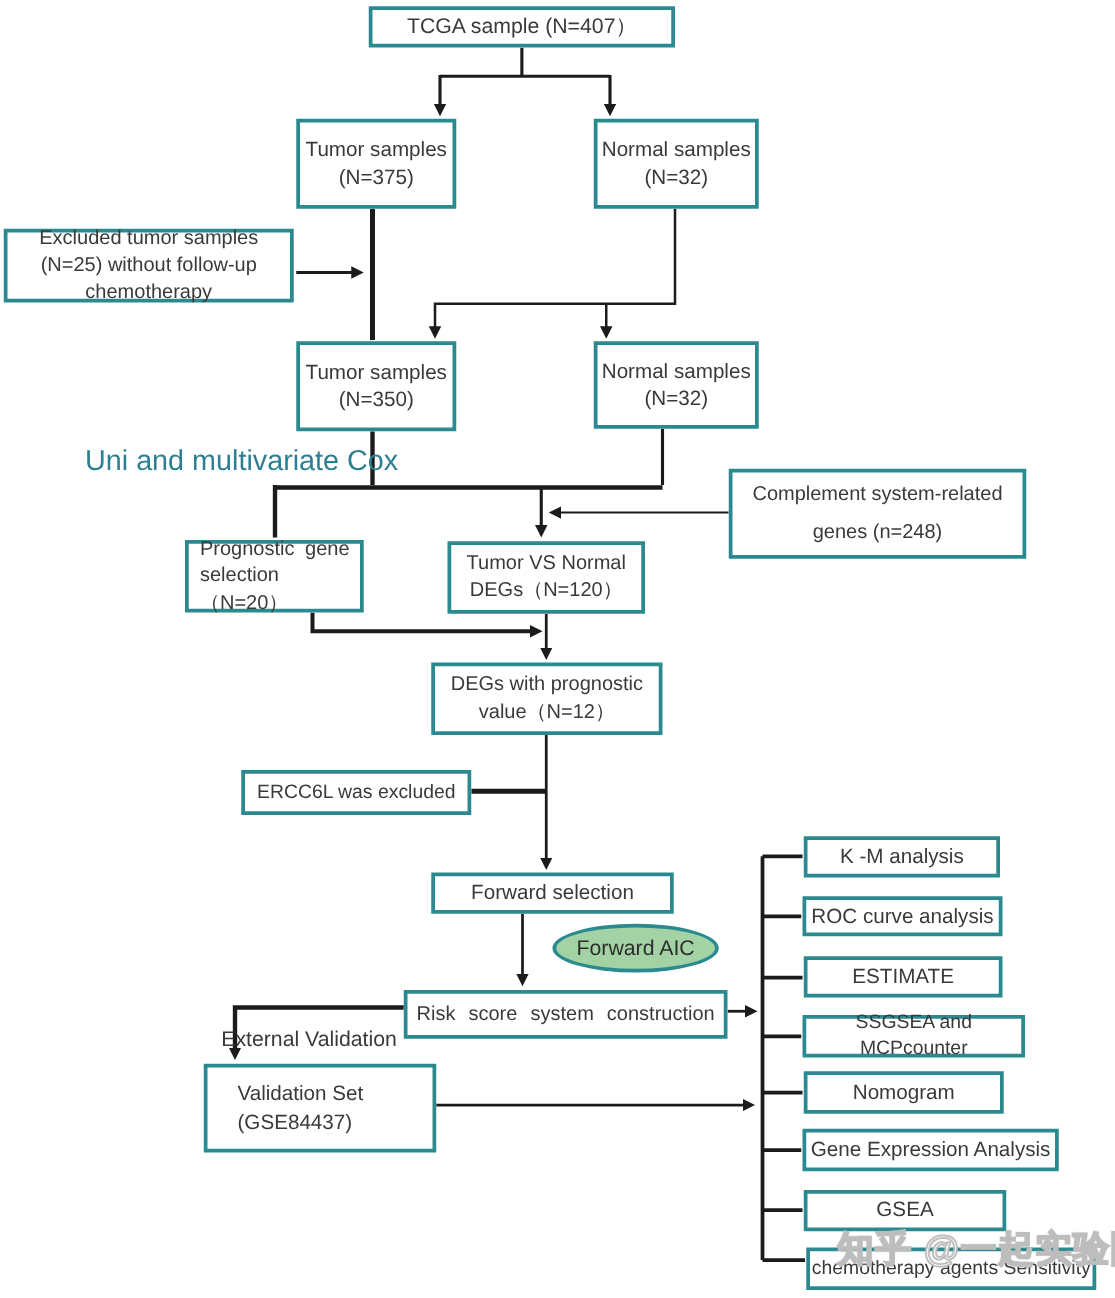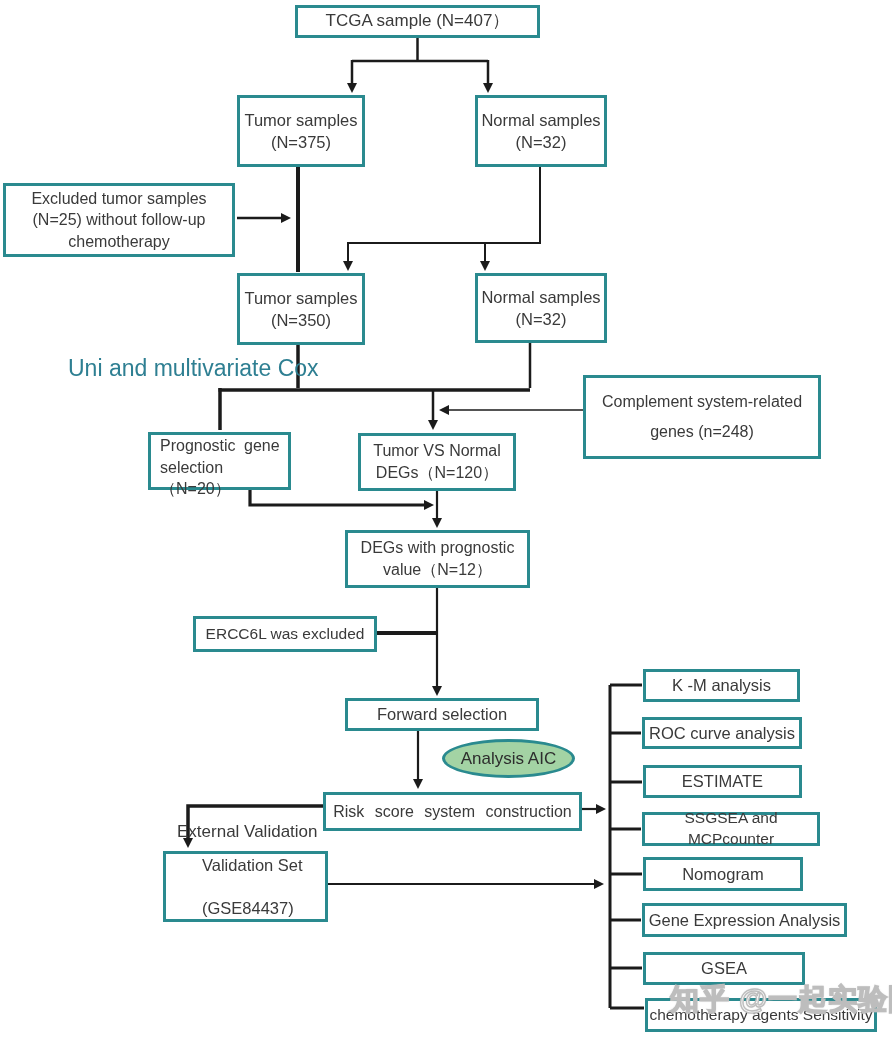--- a/index.html
+++ b/index.html
@@ -16,21 +16,21 @@
     position:relative;width:892px;height:1038px;background:#ffffff;overflow:hidden;
     font-family:"Liberation Sans","DejaVu Sans",sans-serif;color:var(--text);
   }
   .wires{position:absolute;left:0;top:0;z-index:1;}
   .node{
     position:absolute;z-index:2;border:3px solid var(--box-border);background:var(--box-bg);
     display:flex;flex-direction:column;align-items:center;justify-content:center;
     text-align:center;font-size:16.5px;line-height:1.35;color:var(--text);
   }
   .node.small{font-size:15.5px;}
-  .node.left{align-items:flex-start;text-align:left;justify-content:space-between;}
+  .node.left{align-items:flex-start;text-align:left;}
   .node.roomy{line-height:1.85;}
   .node.spread{word-spacing:6px;font-size:16px;}
   .node.wordgap{word-spacing:4px;}
   .ellipse{
     position:absolute;z-index:3;border:3px solid var(--box-border);background:var(--aic-fill);
     border-radius:50%;display:flex;align-items:center;justify-content:center;
     font-size:17px;color:#2d2d2d;
   }
   .float-label{position:absolute;z-index:2;font-size:18px;color:var(--text);margin-top:36px;}
   .teal-label{position:absolute;z-index:2;font-size:23px;color:var(--teal-text);}
@@ -122,37 +122,37 @@
   <div class="node" style="left:237px;top:95px;width:128px;height:72px">
     <span>Tumor samples</span>
     <span>(N=375)</span>
   </div>
 
   <div class="node" style="left:475px;top:95px;width:132px;height:72px">
     <span>Normal samples</span>
     <span>(N=32)</span>
   </div>
 
-  <div class="node" style="left:3px;top:183px;width:232px;height:74px;font-size:16px">
+  <div class="node" style="left:3px;top:183px;width:232px;height:59px;font-size:16px">
     <span>Excluded tumor samples</span>
     <span>(N=25) without follow-up</span>
     <span>chemotherapy</span>
   </div>
 
   <div class="node" style="left:237px;top:273px;width:128px;height:72px">
     <span>Tumor samples</span>
     <span>(N=350)</span>
   </div>
 
   <div class="node" style="left:475px;top:273px;width:132px;height:70px">
     <span>Normal samples</span>
     <span>(N=32)</span>
   </div>
 
-  <div class="node roomy" style="left:583px;top:375px;width:238px;height:84px;font-size:16px">
+  <div class="node roomy" style="left:583px;top:375px;width:238px;height:72px;font-size:16px">
     <span>Complement system-related</span>
     <span>genes (n=248)</span>
   </div>
 
   <div class="node left wordgap" style="left:148px;top:432px;width:143px;height:58px;padding-left:9px;font-size:16px">
     <span>Prognostic gene</span>
     <span>selection（N=20）</span>
   </div>
 
   <div class="node" style="left:358px;top:433px;width:158px;height:58px;font-size:16px">
@@ -167,28 +167,28 @@
 
   <div class="node small" style="left:193px;top:616px;width:184px;height:36px">
     <span>ERCC6L was excluded</span>
   </div>
 
   <div class="node" style="left:345px;top:698px;width:194px;height:33px">
     <span>Forward selection</span>
   </div>
 
   <div class="ellipse" style="left:442px;top:739px;width:133px;height:39px">
-    <span>Analysis AIC</span>
+    <span>Forward AIC</span>
   </div>
 
   <div class="node spread" style="left:323px;top:792px;width:259px;height:39px">
     <span>Risk score system construction</span>
   </div>
 
-  <div class="node left" style="left:163px;top:851px;width:165px;height:71px;padding-left:36px">
+  <div class="node left" style="left:163px;top:851px;width:186px;height:71px;padding-left:24px">
     <span>Validation Set</span>
     <span>(GSE84437)</span>
   </div>
 
   <div class="node" style="left:643px;top:669px;width:157px;height:33px">
     <span>K -M analysis</span>
   </div>
 
   <div class="node" style="left:642px;top:717px;width:160px;height:32px">
     <span>ROC curve analysis</span>

